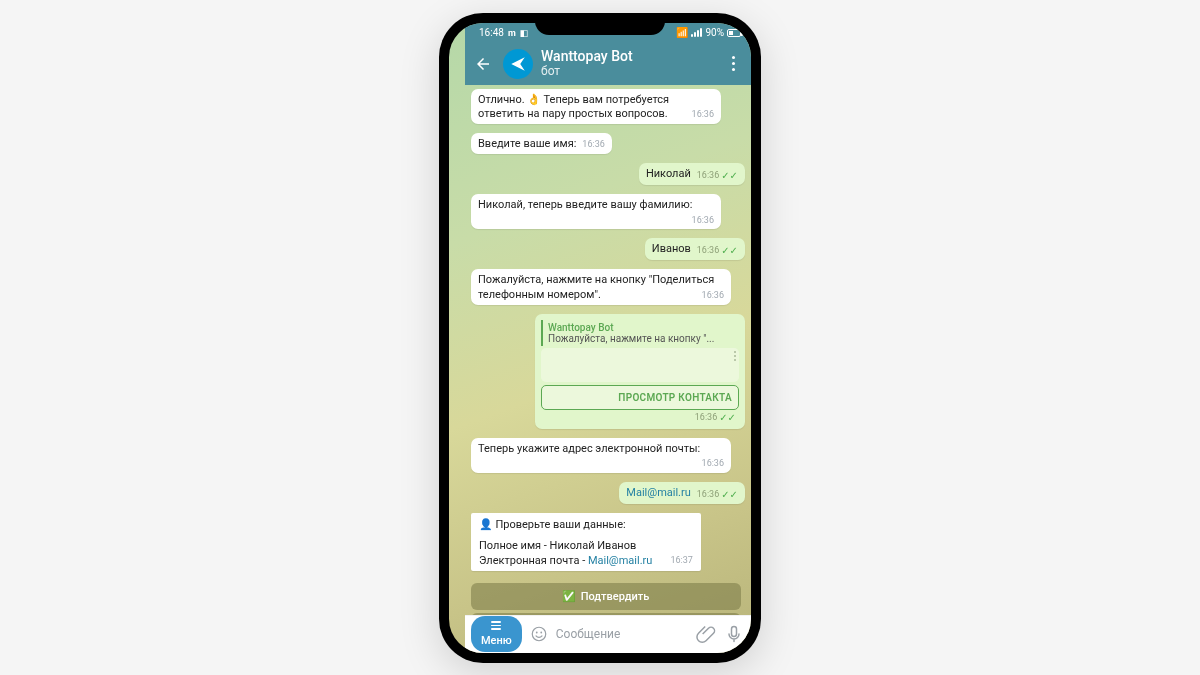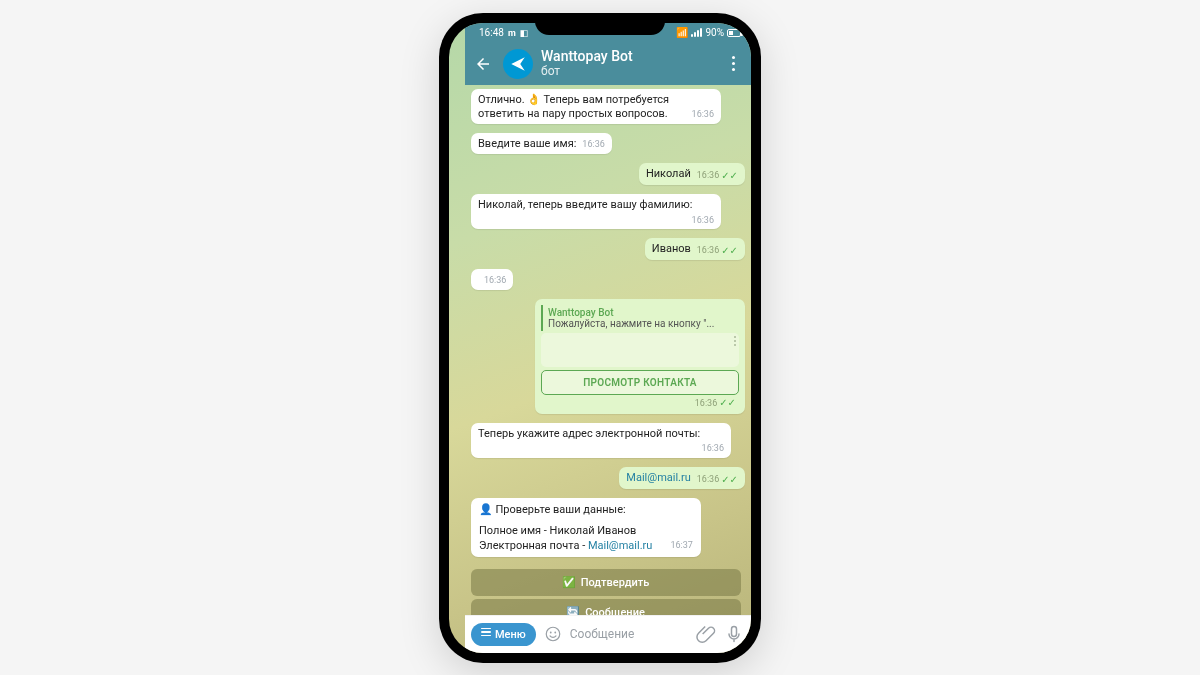--- a/index.html
+++ b/index.html
@@ -141,31 +141,31 @@
     margin:2px;
     position:relative;
   }
   .contact-dots{position:absolute; right:3px; top:3px; display:flex; flex-direction:column; gap:2px;}
   .contact-dots .d{width:2px;height:2px;background:#aab89a;border-radius:50%;}
   .contact-btn {
     border:1px solid #5ca853;
     color:#5ca853;
     background:#ecf8dc;
     border-radius:5px;
-    text-align:center;
+    text-align:right;
     font-size:10px;
     font-weight:600;
     padding:6px;
     margin:3px 2px 2px 2px;
     letter-spacing:0.3px;
   }
   .contact-time { font-size:9px; color:#8ea078; text-align:right; padding:0 5px 2px 0; display:flex; justify-content:flex-end; gap:2px; align-items:center;}
   .verify {
     background:#fff;
-    border-radius:7px;
+    border-radius:2px;
     padding:5px 8px 3px 8px;
     align-self:flex-start;
     max-width:260px;
     box-shadow: 0 1px 1px rgba(0,0,0,0.08);
     font-size:11px;
     color:#222;
     line-height:1.35;
   }
   .verify .link { color:#2481a3;}
   .verify .time { font-size:9px; color:#a0a8b0; float:right; margin-left:18px;}
@@ -195,23 +195,24 @@
     border-top:1px solid rgba(0,0,0,0.05);
   }
   .menu-btn {
     background:#3a95cf;
     color:#fff;
     border-radius:14px;
     font-size:11px;
     font-weight:500;
     padding:5px 10px;
     display:flex;
-    align-items:flex-start;
+    align-items:center;
     gap:4px;
     cursor:pointer;
+    flex-direction:column;
   }
   .menu-btn .bars{display:flex;flex-direction:column;gap:2px;}
   .menu-btn .bars .b{width:10px;height:1.5px;background:#fff;border-radius:1px;}
   .emoji-icon,.attach-icon,.mic-icon{
     width:22px;height:22px;display:flex;align-items:center;justify-content:center;
     color:#9aa0a6; cursor:pointer;
   }
   .input-field{
     flex:1; color:#9aa0a6; font-size:12px;
   }
@@ -289,20 +290,21 @@
         <span class="time">16:36</span>
       </div>
       <div class="bubble out">
         <span>Иванов</span>
         <span class="time">
             <span>16:36</span>
             <span class="ticks">✓✓</span>
           </span>
       </div>
       <div class="bubble in" style="max-width:260px;">
+        <span>Пожалуйста, нажмите на кнопку "Поделиться телефонным номером".</span>
         <span class="time">16:36</span>
       </div>
 
       <div class="contact-card">
         <div class="contact-reply">
           <div class="r-name">Wanttopay Bot</div>
           <div class="r-text">Пожалуйста, нажмите на кнопку "...</div>
         </div>
         <div class="contact-body">
           <div class="contact-dots">

